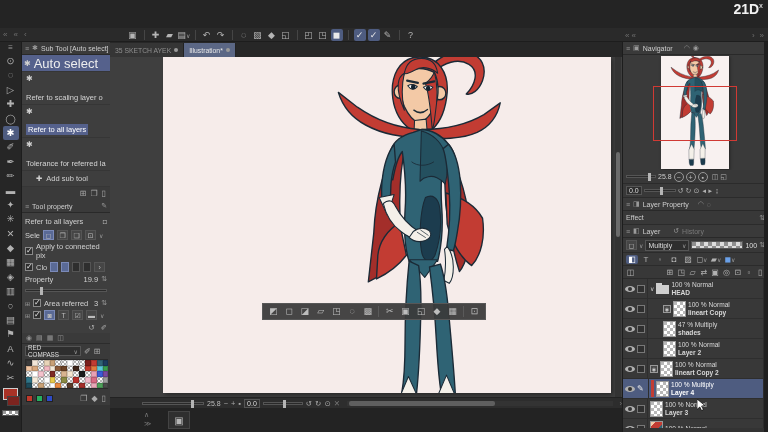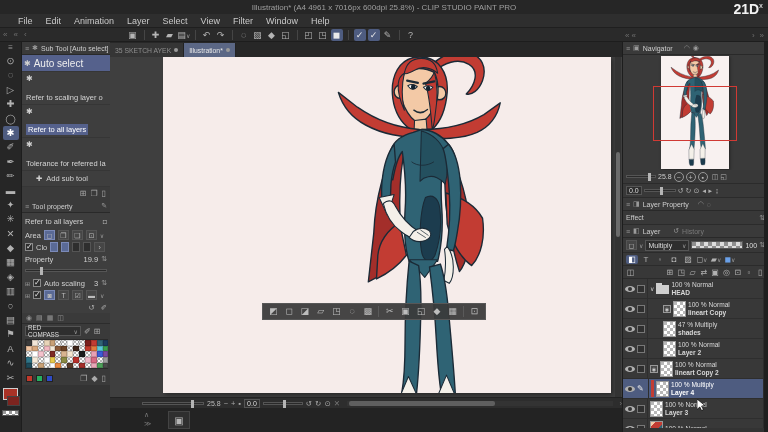--- a/index.html
+++ b/index.html
@@ -161,36 +161,22 @@
         <path d="M134,284 C130,320 128,358 128,394 C128,426 126,450 122,468 L144,470 C148,440 150,400 151,360 C152,330 150,302 148,290 Z" fill="#2f6374"></path>
         <path d="M164,292 C168,320 172,354 174,390 C176,422 178,448 182,466 L202,464 C200,432 196,392 192,352 C189,322 185,302 180,288 Z" fill="#2f6374"></path>
         <path d="M120,468 L133,440 L146,466 L144,518 L122,520 Z" fill="#f4f0e9" stroke-width="1.5"></path>
         <path d="M176,466 L189,438 L201,464 L200,514 L178,516 Z" fill="#f4f0e9" stroke-width="1.5"></path>
         <path d="M121,518 C120,532 122,543 126,548 L141,547 C144,539 144,528 143,517 Z" fill="#1c3c4e" stroke-width="1.5"></path>
         <path d="M178,514 C177,528 179,540 183,545 L198,544 C201,536 201,525 200,513 Z" fill="#1c3c4e" stroke-width="1.5"></path>
       </g>
     </defs>
   </svg>
 
-  <div class="titlebar abs">
-    <span>Illustration* (A4 4961 x 7016px 600dpi 25.8%)  - CLIP STUDIO PAINT PRO</span>
-  </div>
   <div class="logo abs"><span>21D</span><sup>x</sup></div>
 
-  <div class="menubar abs" id="menubar">
-      <span class="menu-item">File</span>
-      <span class="menu-item">Edit</span>
-      <span class="menu-item">Animation</span>
-      <span class="menu-item">Layer</span>
-      <span class="menu-item">Select</span>
-      <span class="menu-item">View</span>
-      <span class="menu-item">Filter</span>
-      <span class="menu-item">Window</span>
-      <span class="menu-item">Help</span>
-    </div>
   <div class="cmdbar abs" id="cmdbar">
       <span class="nav-ar">«</span>
       <span class="nav-ar">«</span>
       <span class="nav-ar">‹</span>
       <span style="width: 96px;"></span>
       <span class="cmd-icon">▣</span>
       <span class="cmd-div"></span>
       <span class="cmd-icon">✚</span>
       <span class="cmd-icon">▰</span>
       <span class="cmd-icon">▤<span class="chev">∨</span></span>
@@ -254,21 +240,21 @@
 
   <div class="leftdock abs">
     <div class="panel-h">
       <span class="ph-ic">≡</span>
       <span class="ph-ic">✱</span>
       <span>Sub Tool [Auto select]</span>
     </div>
     <div class="subtool-list" id="subtool-list">
         <div class="st-row st-inline">
           <span class="st-ic">✱</span>
-          <span style="font-size: 10px;">Auto select</span>
+          <span style="font-size: 13px;">Auto select</span>
         </div>
         <div class="st-row st-block">
           <span class="st-ic" style="position: absolute; left: 4px; top: 2px;">✱</span>
           <span class="st-label">Refer to scaling layer o</span>
         </div>
         <div class="st-row st-block">
           <span class="st-ic" style="position: absolute; left: 4px; top: 2px;">✱</span>
           <span class="st-label sel">Refer to all layers</span>
         </div>
         <div class="st-row st-block">
@@ -290,26 +276,30 @@
       <span class="ph-ic">≡</span>
       <span>Tool property</span>
       <span class="ph-ic" style="margin-left:auto">✎</span>
     </div>
     <div class="tp-body">
       <div class="tp-row" style="min-height:16px">
         <span>Refer to all layers</span>
         <span style="margin-left:auto;color:#999;font-size:7px">◘</span>
       </div>
       <div class="tp-row">
-        <span>Area</span>
+        <span>Sele</span>
         <span class="mini-btn sel">◻</span>
         <span class="mini-btn">❐</span>
         <span class="mini-btn">❏</span>
         <span class="mini-btn">⊡</span>
         <span class="chev">∨</span>
+      </div>
+      <div class="tp-row">
+        <span class="cb on"></span>
+        <span>Apply to connected pix</span>
       </div>
       <div class="tp-row">
         <span class="cb on"></span>
         <span>Clo</span>
         <span class="mini-btn sel" style="width:8px"></span>
         <span class="mini-btn sel" style="width:8px"></span>
         <span class="mini-btn" style="width:8px;background:#2e2e2e"></span>
         <span class="mini-btn" style="width:8px;background:#2e2e2e"></span>
         <span class="mini-btn">›</span>
       </div>
@@ -319,21 +309,21 @@
         <span class="stepper">⇅</span>
       </div>
       <div class="tp-row" style="padding-top:0">
         <div class="slider">
             <div class="hd" style="left:18%"></div>
           </div>
       </div>
       <div class="tp-row">
         <span class="chev">⊞</span>
         <span class="cb on"></span>
-        <span>Auto scaling</span>
+        <span>Area referred</span>
         <span style="margin-left:auto">3</span>
         <span class="stepper">⇅</span>
       </div>
       <div class="tp-row">
         <span class="chev">⊞</span>
         <span class="cb on"></span>
         <span class="mini-btn sel">◙</span>
         <span class="mini-btn">T</span>
         <span class="mini-btn">☑</span>
         <span class="mini-btn">▬</span>

